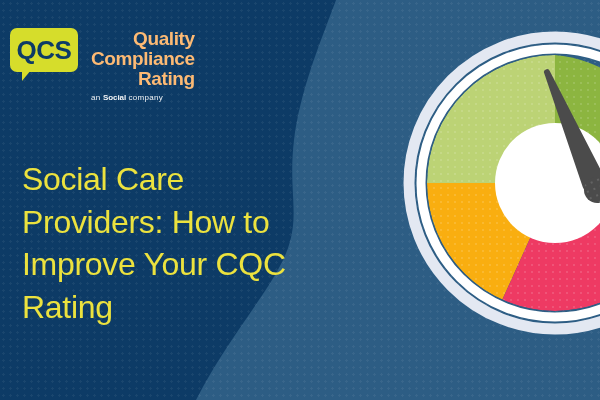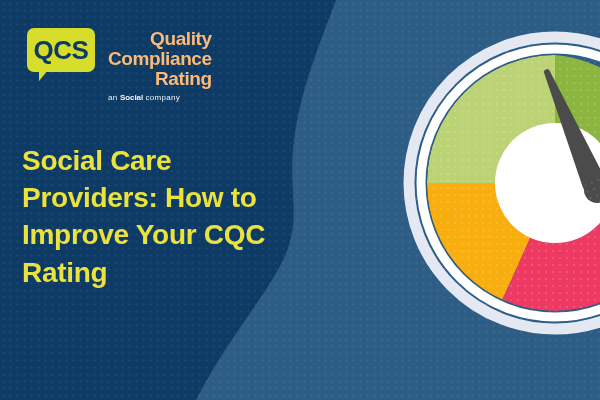--- a/index.html
+++ b/index.html
@@ -30,21 +30,21 @@
     pointer-events: none;
   }
   .bg-curve {
     position: absolute;
     inset: 0;
   }
 
   
   .logo {
     position: absolute;
-    left: 27px;
+    left: 10px;
     top: 28px;
     display: flex;
     align-items: flex-start;
   }
   .logo-mark {
     position: relative;
     width: 68px;
     height: 52px;
     flex: none;
   }
@@ -105,25 +105,25 @@
   }
   .logo-tagline .brandmark {
     font-weight: bold;
     letter-spacing: -0.1px;
   }
 
   
   .headline {
     position: absolute;
     left: 22px;
-    top: 142px;
+    top: 158px;
     width: 290px;
     color: #ece23e;
-    font-size: 28px;
-    font-weight: bold;
+    font-size: 32px;
+    font-weight: normal;
     line-height: 1.33;
     letter-spacing: -0.3px;
   }
 
   
   .gauge {
     position: absolute;
     left: 390px;
     top: 18px;
     width: 330px;

